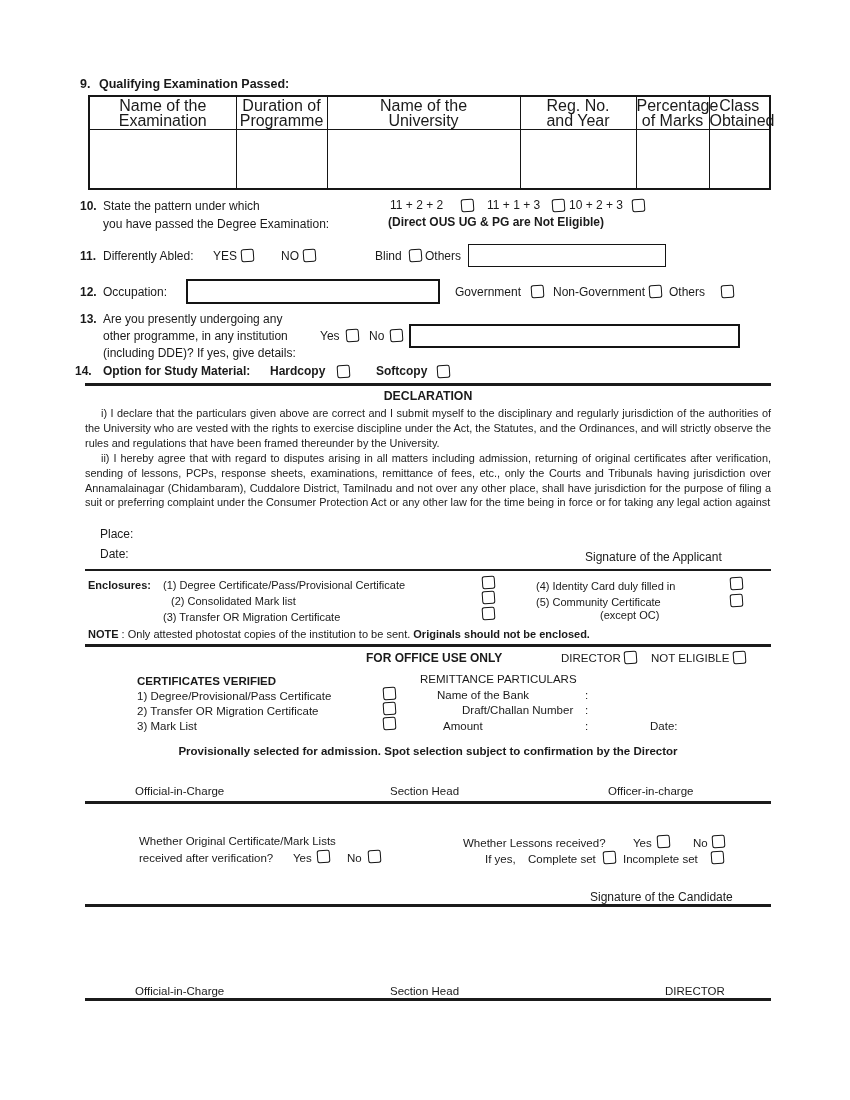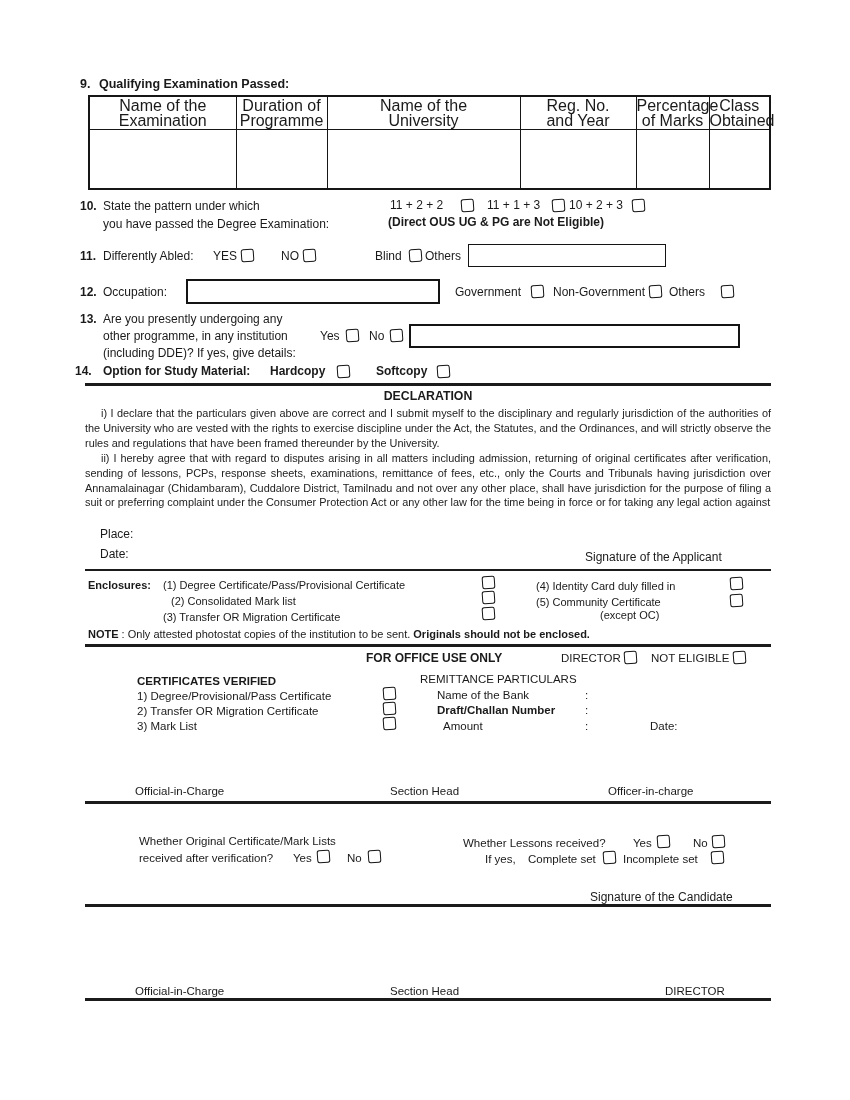--- a/index.html
+++ b/index.html
@@ -155,26 +155,27 @@
   <span class="t s115" style="left:137px;top:689px;">1) Degree/Provisional/Pass Certificate</span>
   <span class="cb" style="left:383px;top:687px;"></span>
   <span class="t s115" style="left:137px;top:704px;">2) Transfer OR Migration Certificate</span>
   <span class="cb" style="left:383px;top:702px;"></span>
   <span class="t s115" style="left:137px;top:719px;">3) Mark List</span>
   <span class="cb" style="left:383px;top:717px;"></span>
 
   <span class="t s115" style="left:420px;top:672px;">REMITTANCE PARTICULARS</span>
   <span class="t s115" style="left:437px;top:688px;">Name of the Bank</span>
   <span class="t s115" style="left:585px;top:688px;">:</span>
-  <span class="t s115" style="left:437px;top:703px;font-weight:bold;">Draft/Challan Number</span>
+  <span class="t s115" style="left:462px;top:703px;">Draft/Challan Number</span>
   <span class="t s115" style="left:585px;top:703px;">:</span>
   <span class="t s115" style="left:437px;top:719px;margin-left:6px;">Amount</span>
   <span class="t s115" style="left:585px;top:719px;">:</span>
   <span class="t s115" style="left:650px;top:719px;">Date:</span>
 
+  <div class="center b s115" style="top:745px;">Provisionally selected for admission. Spot selection subject to confirmation by the Director</div>
 
   <span class="t s115" style="left:135px;top:784px;">Official-in-Charge</span>
   <span class="t s115" style="left:390px;top:784px;">Section Head</span>
   <span class="t s115" style="left:608px;top:784px;">Officer-in-charge</span>
 
   <div class="hline" style="top:801px;height:3px;"></div>
 
   <span class="t s115" style="left:139px;top:834px;">Whether Original Certificate/Mark  Lists</span>
   <span class="t s115" style="left:139px;top:851px;">received after verification?</span>
   <span class="t s115" style="left:293px;top:851px;">Yes</span>

